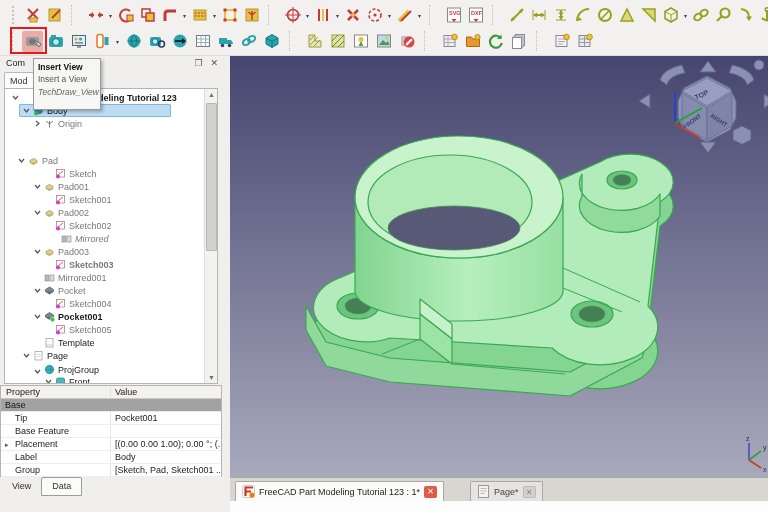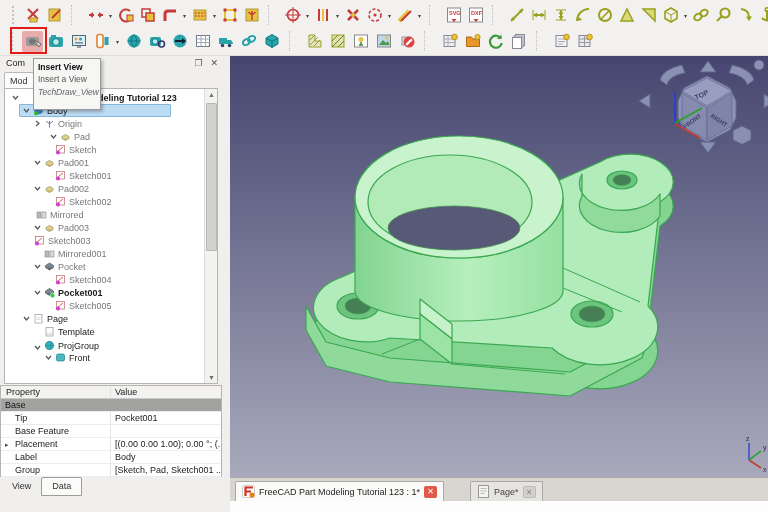--- a/index.html
+++ b/index.html
@@ -486,21 +486,21 @@
                 <polyline points="2,1 5,3.5 2,6" fill="none" stroke="#555" stroke-width="1.2"></polyline>
               </svg>
             </span>
             <span class="ticon">
               <svg viewBox="0 0 11 11" fill="none">
                 <path d="M5.5 9.5V3M5.5 6L2 3M5.5 6l3.5-3" stroke="#7a7aa0" fill="none"></path>
               </svg>
             </span>
             <span class="tlabel">Origin</span>
           </div>
-          <div class="trow-item gray" style="padding-left: 44px;">
+          <div class="trow-item gray" style="padding-left: 12px; margin-top: 24px;">
             <span class="chev">
               <svg width="7" height="7" viewBox="0 0 7 7">
                 <polyline points="1,2 3.5,5 6,2" fill="none" stroke="#555" stroke-width="1.2"></polyline>
               </svg>
             </span>
             <span class="ticon">
               <svg viewBox="0 0 11 11" fill="none">
                 <path d="M2 7.5l3.5-2 3.5 2-3.5 2z" fill="#c9b96a" stroke="#8a7d40" stroke-width="0.6"></path>
                 <path d="M2 7.5v-2l3.5-2 3.5 2v2" fill="#ded08e" stroke="#8a7d40" stroke-width="0.6"></path>
               </svg>
@@ -561,21 +561,21 @@
             <span class="chev"></span>
             <span class="ticon">
               <svg viewBox="0 0 11 11" fill="none">
                 <rect x="1.5" y="1.5" width="8" height="7.5" fill="#fff" stroke="#b66" stroke-width="0.7"></rect>
                 <path d="M3 7l5-4" stroke="#c33" stroke-width="0.8"></path>
                 <circle cx="3" cy="8.5" r="2" fill="#d43ad4"></circle>
               </svg>
             </span>
             <span class="tlabel">Sketch002</span>
           </div>
-          <div class="trow-item gray" style="padding-left: 20px;">
+          <div class="trow-item gray" style="padding-left: 45px; font-style: italic;">
             <span class="chev"></span>
             <span class="ticon">
               <svg viewBox="0 0 11 11" fill="none">
                 <rect x="1" y="3" width="4" height="6" fill="#b8b8b8" stroke="#888" stroke-width="0.6"></rect>
                 <rect x="6" y="3" width="4" height="6" fill="#dcdcdc" stroke="#888" stroke-width="0.6"></rect>
               </svg>
             </span>
             <span class="tlabel">Mirrored</span>
           </div>
           <div class="trow-item gray" style="padding-left: 28px;">
@@ -585,21 +585,21 @@
               </svg>
             </span>
             <span class="ticon">
               <svg viewBox="0 0 11 11" fill="none">
                 <path d="M2 7.5l3.5-2 3.5 2-3.5 2z" fill="#c9b96a" stroke="#8a7d40" stroke-width="0.6"></path>
                 <path d="M2 7.5v-2l3.5-2 3.5 2v2" fill="#ded08e" stroke="#8a7d40" stroke-width="0.6"></path>
               </svg>
             </span>
             <span class="tlabel">Pad003</span>
           </div>
-          <div class="trow-item gray" style="padding-left: 18px;">
+          <div class="trow-item gray" style="padding-left: 39px; font-weight: bold;">
             <span class="chev"></span>
             <span class="ticon">
               <svg viewBox="0 0 11 11" fill="none">
                 <rect x="1.5" y="1.5" width="8" height="7.5" fill="#fff" stroke="#b66" stroke-width="0.7"></rect>
                 <path d="M3 7l5-4" stroke="#c33" stroke-width="0.8"></path>
                 <circle cx="3" cy="8.5" r="2" fill="#d43ad4"></circle>
               </svg>
             </span>
             <span class="tlabel">Sketch003</span>
           </div>
@@ -657,43 +657,43 @@
             <span class="chev"></span>
             <span class="ticon">
               <svg viewBox="0 0 11 11" fill="none">
                 <rect x="1.5" y="1.5" width="8" height="7.5" fill="#fff" stroke="#b66" stroke-width="0.7"></rect>
                 <path d="M3 7l5-4" stroke="#c33" stroke-width="0.8"></path>
                 <circle cx="3" cy="8.5" r="2" fill="#d43ad4"></circle>
               </svg>
             </span>
             <span class="tlabel">Sketch005</span>
           </div>
+          <div class="trow-item" style="padding-left: 28px;">
+            <span class="chev"></span>
+            <span class="ticon">
+              <svg viewBox="0 0 11 11" fill="none">
+                <rect x="2" y="1.5" width="7" height="8.5" fill="#fcfcfc" stroke="#999" stroke-width="0.7"></rect>
+                <path d="M2 8h7" stroke="#bbb" stroke-width="0.7"></path>
+              </svg>
+            </span>
+            <span class="tlabel">Template</span>
+          </div>
           <div class="trow-item" style="padding-left: 17px;">
             <span class="chev">
               <svg width="7" height="7" viewBox="0 0 7 7">
                 <polyline points="1,2 3.5,5 6,2" fill="none" stroke="#555" stroke-width="1.2"></polyline>
               </svg>
             </span>
             <span class="ticon">
               <svg viewBox="0 0 11 11" fill="none">
                 <rect x="2" y="1.5" width="7" height="8.5" fill="#fff" stroke="#999" stroke-width="0.7"></rect>
                 <path d="M3.5 4.5h4M3.5 6.5h4" stroke="#ccc" stroke-width="0.7"></path>
               </svg>
             </span>
             <span class="tlabel">Page</span>
-          </div>
-          <div class="trow-item" style="padding-left: 28px;">
-            <span class="chev"></span>
-            <span class="ticon">
-              <svg viewBox="0 0 11 11" fill="none">
-                <rect x="2" y="1.5" width="7" height="8.5" fill="#fcfcfc" stroke="#999" stroke-width="0.7"></rect>
-                <path d="M2 8h7" stroke="#bbb" stroke-width="0.7"></path>
-              </svg>
-            </span>
-            <span class="tlabel">Template</span>
           </div>
           <div class="trow-item" style="padding-left: 28px; align-items: flex-end;">
             <span class="chev">
               <svg width="7" height="7" viewBox="0 0 7 7">
                 <polyline points="1,2 3.5,5 6,2" fill="none" stroke="#555" stroke-width="1.2"></polyline>
               </svg>
             </span>
             <span class="ticon">
               <svg viewBox="0 0 11 11" fill="none">
                 <circle cx="5.5" cy="5.5" r="4.2" fill="#35b0b8" stroke="#1c858c" stroke-width="0.6"></circle>

